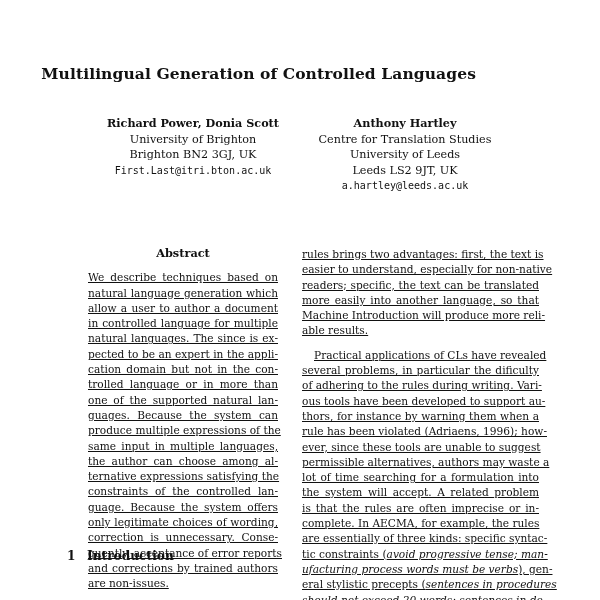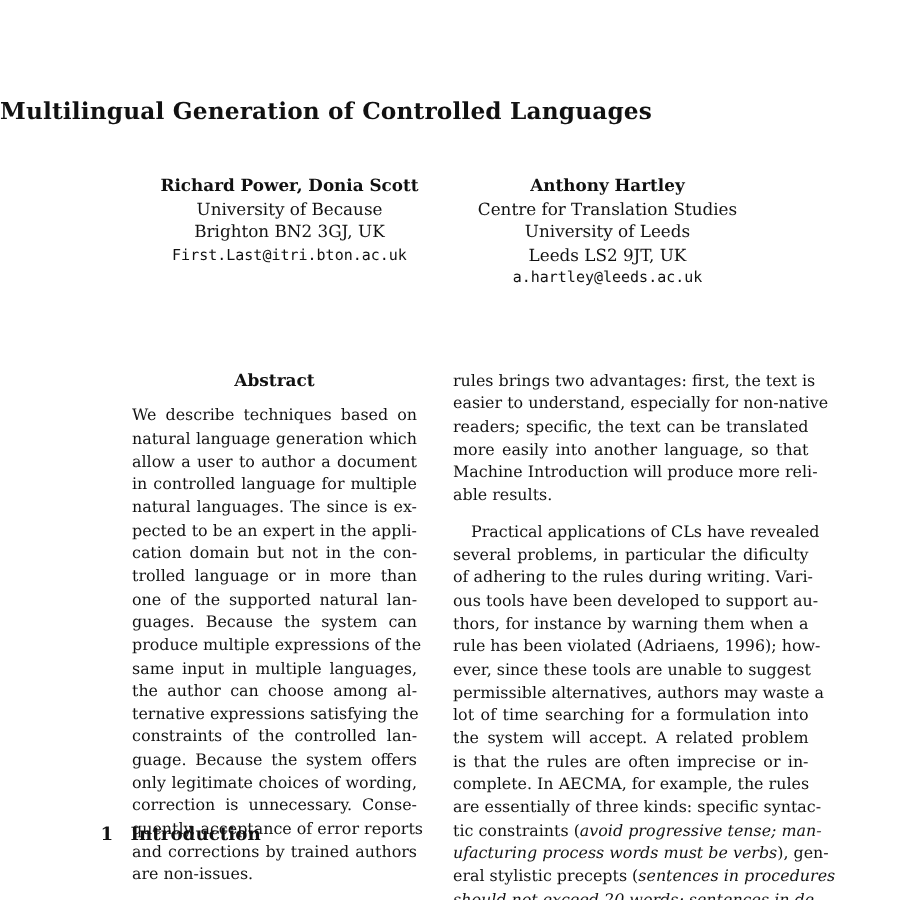--- a/index.html
+++ b/index.html
@@ -1,44 +1,44 @@
 <!DOCTYPE html>
 <html><head>
 <meta charset="utf-8">
 <style>
   html, body { margin: 0; padding: 0; background: #ffffff; }
   body { width: 600px; height: 600px; overflow: hidden; position: relative;
          font-family: "DejaVu Serif", "Liberation Serif", serif; color: #111; }
-  .title { position: absolute; top: 64px; left: 0; width: 476px; text-align: left;
+  .title { position: absolute; top: 64px; left: 0; width: 476px; text-align: right;
            font-weight: bold; font-size: 15.5px; letter-spacing: 0.1px; }
   .author { position: absolute; top: 116px; text-align: center; font-size: 11.2px; line-height: 15.5px; }
   .author .name { font-weight: bold; }
   .author .email { font-family: "DejaVu Sans Mono", "Liberation Mono", monospace; font-size: 10px; }
   #author-left { left: 98px; width: 190px; }
   #author-right { left: 310px; width: 190px; }
   .col { position: absolute; font-size: 10.6px; line-height: 15.3px; text-align: justify; }
   #col-left { left: 88px; top: 246px; width: 190px; }
   #col-right { left: 302px; top: 247px; width: 237px; }
   .abs-head { font-weight: bold; text-align: center; font-size: 11.3px; margin-bottom: 9px; }
   .p { margin: 0; }
-  .line { display: block; white-space: nowrap; text-align: justify; text-align-last: justify; height: 15.3px; }
+  .line { display: block; white-space: nowrap; text-align: justify; text-align-last: justify; height: 15.3px; text-decoration: underline; }
   .line.last { text-align-last: left; }
   .gap { height: 9px; }
   .section { position: absolute; left: 67px; top: 549px; font-weight: bold; font-size: 12.2px; }
   .section .num { display: inline-block; width: 20px; }
   em { font-style: italic; }
 </style>
 </head>
 <body>
 
 <div class="title">Multilingual Generation of Controlled Languages</div>
 
 <div class="author" id="author-left">
   <div class="name">Richard Power, Donia Scott</div>
-  <div>University of Because</div>
+  <div>University of Brighton</div>
   <div>Brighton BN2 3GJ, UK</div>
   <div class="email">First.Last@itri.bton.ac.uk</div>
 </div>
 
 <div class="author" id="author-right">
   <div class="name">Anthony Hartley</div>
   <div>Centre for Translation Studies</div>
   <div>University of Leeds</div>
   <div>Leeds LS2 9JT, UK</div>
   <div class="email">a.hartley@leeds.ac.uk</div>

